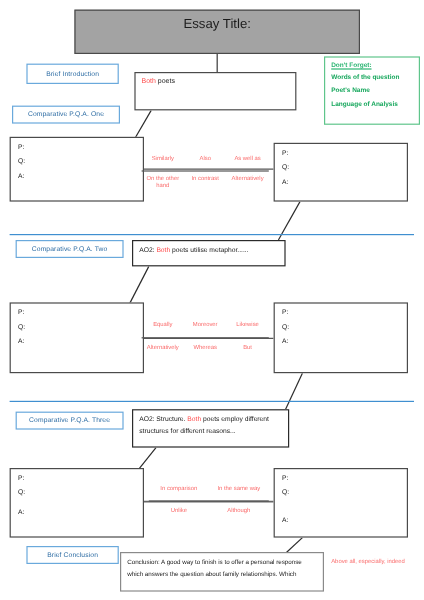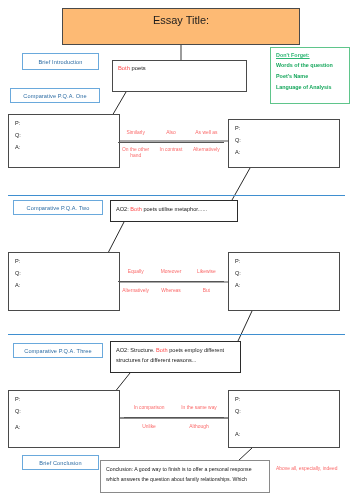--- a/index.html
+++ b/index.html
@@ -21,21 +21,21 @@
     font-size:5.6px;letter-spacing:.1px;text-align:center;
   }
   .box-green{
     border:1.1px solid #5fc58b;background:#fff;
     padding:4px 5px 3px 5px;
   }
 
   
   .title-box{
     left:62px;top:8px;width:238px;height:37px;
-    border:1.6px solid #4a4a4a;background:#fdba74;
+    border:1.6px solid #4a4a4a;background:#a3a3a3;
   }
   .title-text{
     position:absolute;left:0;right:0;top:5px;text-align:center;
     font-size:11px;color:#1c1c1c;
   }
 
   
   .thesis-box{left:112px;top:60px;width:135px;height:32px;}
   .thesis-text{
     position:absolute;left:5px;top:4px;font-size:5.8px;color:#1a1a1a;

